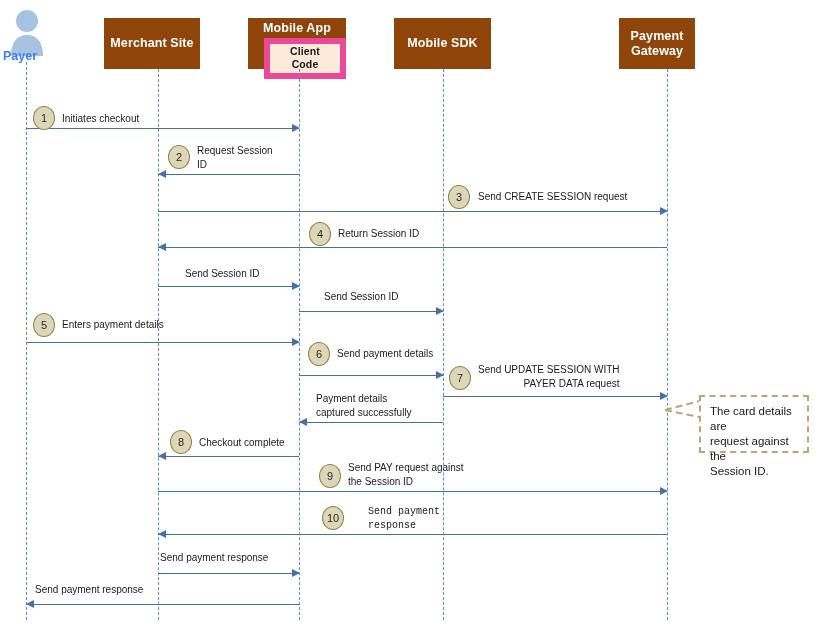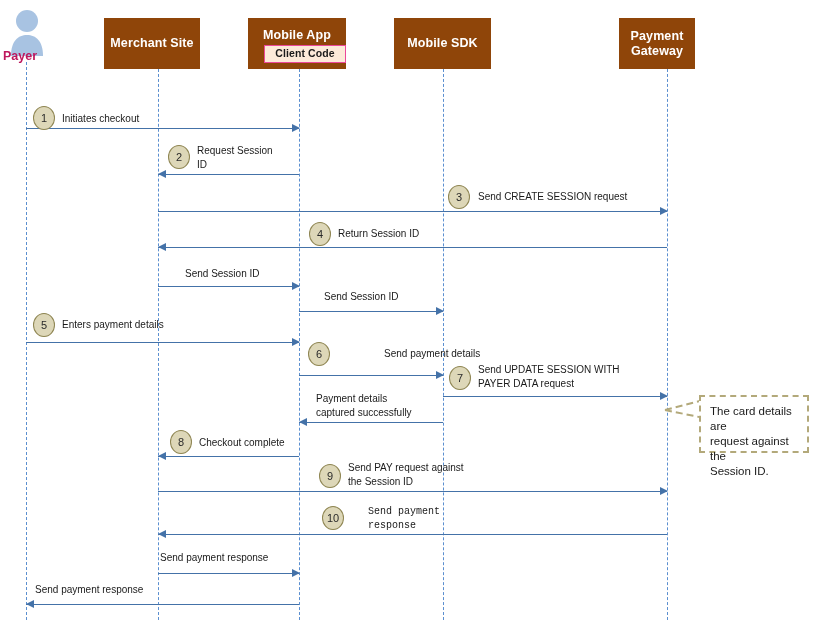--- a/index.html
+++ b/index.html
@@ -31,33 +31,33 @@
     justify-content: center;
     letter-spacing: 0.1px;
   }
   .participant .p-title { display: block; }
   .client-code {
     background: #fcead9;
     color: #1a1a1a;
     font-weight: bold;
     font-size: 10.5px;
     line-height: 13px;
-    border: 1px solid #ec4899;
+    border: 6px solid #ec4899;
     padding: 1px 10px 2px 10px;
     margin-top: 2px;
     text-align: center;
     margin-left: 16px;
   }
   
   .actor-figure { position: absolute; }
   .actor-label {
     position: absolute;
     font-size: 12.5px;
     font-weight: bold;
-    color: #be185d;
+    color: #3b82f6;
     white-space: nowrap;
   }
   
   .lifeline {
     position: absolute;
     width: 0;
     border-left: 1.4px dashed #5b8fd0;
   }
   
   .msg-line {
@@ -121,21 +121,21 @@
       <path d="M5 48 C5 33 12 27 21 27 C30 27 37 33 37 48 Z" fill="#a8c3e2"></path>
     </svg>
   </div>
   <div class="actor-label" style="left:3px; top:49px;">Payer</div>
 
   <div class="participant" style="left:104px; top:18px; width:96px; height:51px;">
     <span class="p-title">Merchant
 Site</span>
   </div>
 
-  <div class="participant" style="left:248px; top:18px; width:98px; height:51px; justify-content:center; padding-top:3px;">
+  <div class="participant" style="left:248px; top:18px; width:98px; height:51px; justify-content:space-between; padding-top:3px;">
     <span class="p-title">Mobile App</span>
     <span class="client-code">Client
 Code</span>
   </div>
 
   <div class="participant" style="left:394px; top:18px; width:97px; height:51px;">
     <span class="p-title">Mobile SDK</span>
   </div>
 
   <div class="participant" style="left:619px; top:18px; width:76px; height:51px;">
@@ -179,26 +179,26 @@
   <div class="msg-label" style="left:324px; top:290px;">Send Session ID</div>
 
   <div class="msg-line" style="left:26px; top:342px; width:273px;"></div>
   <div class="arrowhead right" style="left:292px; top:337.5px;"></div>
   <div class="step-badge" style="left:33px; top:313px;">5</div>
   <div class="msg-label" style="left:62px; top:318px;text-align:right;">Enters payment details</div>
 
   <div class="msg-line" style="left:299px; top:375px; width:144px;"></div>
   <div class="arrowhead right" style="left:436px; top:370.5px;"></div>
   <div class="step-badge" style="left:308px; top:342px;">6</div>
-  <div class="msg-label" style="left:337px; top:347px;margin-left:47px;">Send payment details</div>
+  <div class="msg-label" style="left:337px; top:347px;">Send payment details</div>
 
   <div class="msg-line" style="left:443px; top:396px; width:224px;"></div>
   <div class="arrowhead right" style="left:660px; top:391.5px;"></div>
   <div class="step-badge" style="left:449px; top:366px;">7</div>
-  <div class="msg-label" style="left:478px; top:363px;">Send UPDATE SESSION WITH
+  <div class="msg-label" style="left:478px; top:363px;text-align:right;">Send UPDATE SESSION WITH
 PAYER DATA request</div>
 
   <svg style="position:absolute; left:664px; top:398px;" width="46" height="24">
     <path d="M1 12 L40 2 M1 12 L40 20" stroke="#b3a97a" stroke-width="2" fill="none" stroke-dasharray="7 4"></path>
   </svg>
   <div class="note-box" style="left:699px; top:395px; width:110px; height:58px;">The card details are
 request  against the
 Session ID.</div>
 
   <div class="msg-line" style="left:299px; top:422px; width:144px;"></div>

